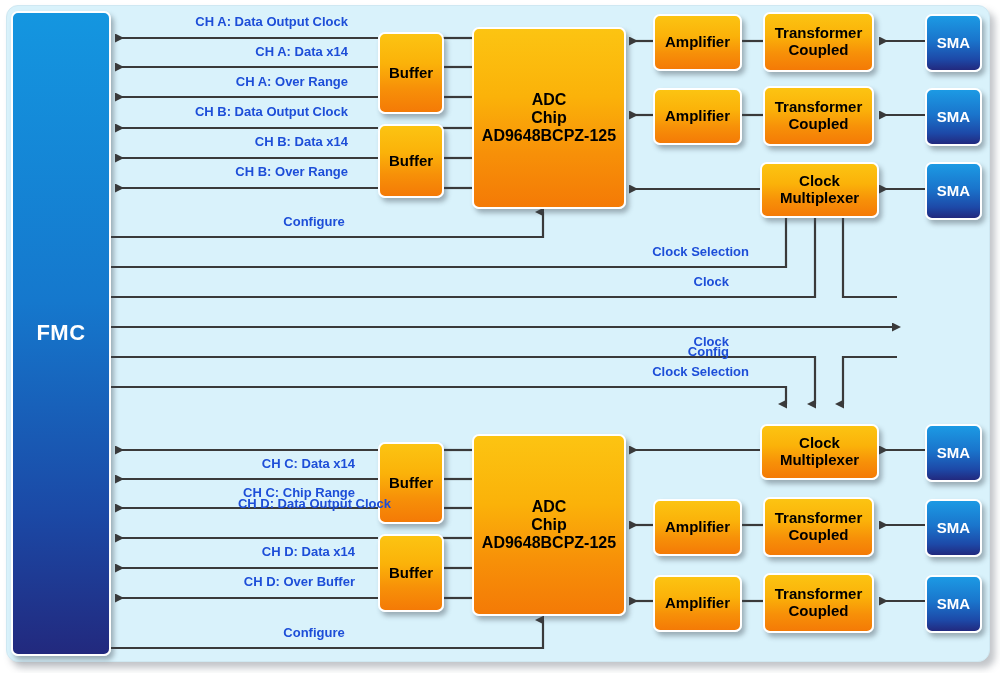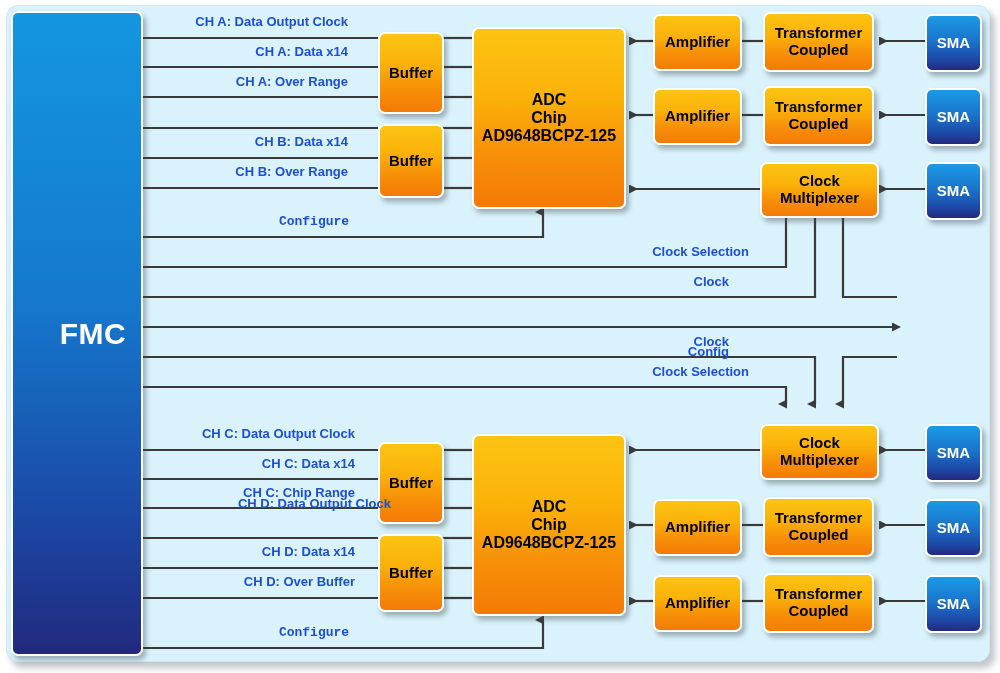--- a/index.html
+++ b/index.html
@@ -18,32 +18,32 @@
   .blk{
     position:absolute;border-radius:7px;display:flex;align-items:center;justify-content:center;
     text-align:center;color:#000;font-weight:bold;line-height:1.12;
     border:2px solid #ffffff;
     box-shadow:3px 4px 5px rgba(60,70,80,.40);
     z-index:3;
   }
   .orange{background:linear-gradient(180deg,#fcc412 0%,#fbb209 38%,#f79008 70%,#f47a06 100%);}
   .fmc{
     background:linear-gradient(180deg,#1496e0 0%,#1578cd 45%,#1b49a6 78%,#22297e 100%);
-    color:#fff;font-size:30px;letter-spacing:.5px;padding-left:32px;
+    color:#fff;font-size:22px;letter-spacing:.5px;
   }
   .sma{
     background:linear-gradient(180deg,#1c9ae4 0%,#1a75cc 45%,#1d49a8 80%,#22297e 100%);
     color:#fff;font-size:15px;
   }
 
   .lbl{
     position:absolute;color:#1d4ed8;font-weight:bold;font-size:13px;white-space:nowrap;z-index:4;
   }
   .lbl.r{transform:translateX(-100%);}
-  .lbl.c{transform:translateX(-50%);font-family:Liberation Mono, monospace;}
+  .lbl.c{transform:translateX(-50%);}
 </style>
 </head>
 <body>
 
 <div id="stage">
   <div class="panel"></div>
 
   <svg class="wires" viewBox="0 0 1000 673">
     <defs>
       <marker id="ahL" markerWidth="9" markerHeight="9" refX="8" refY="4.5" orient="auto" markerUnits="userSpaceOnUse">
@@ -215,30 +215,30 @@
   <div class="blk sma" style="left:925px;top:499px;width:53px;height:54px;">
     <span>SMA</span>
   </div>
   <div class="blk sma" style="left:925px;top:575px;width:53px;height:54px;">
     <span>SMA</span>
   </div>
 
   <div class="lbl r" style="left:348px;top:14px;">CH A: Data Output Clock</div>
   <div class="lbl r" style="left:348px;top:44px;">CH A: Data x14</div>
   <div class="lbl r" style="left:348px;top:74px;">CH A: Over Range</div>
+  <div class="lbl r" style="left:348px;top:104px;">CH B: Data Output Clock</div>
   <div class="lbl r" style="left:348px;top:134px;">CH B: Data x14</div>
   <div class="lbl r" style="left:348px;top:164px;">CH B: Over Range</div>
   <div class="lbl c" style="left:314px;top:214px;">Configure</div>
 
   <div class="lbl r" style="left:749px;top:244px;">Clock Selection</div>
   <div class="lbl r" style="left:729px;top:274px;">Clock</div>
   <div class="lbl r" style="left:729px;top:304px;margin-top:40px;">Config</div>
   <div class="lbl r" style="left:729px;top:334px;">Clock</div>
   <div class="lbl r" style="left:749px;top:364px;">Clock Selection</div>
 
-  <div class="lbl r" style="left:355px;top:426px;">CH C: Data Output Clock</div>
   <div class="lbl r" style="left:355px;top:456px;">CH C: Data x14</div>
   <div class="lbl r" style="left:355px;top:485px;">CH C: Chip Range</div>
   <div class="lbl r" style="left:355px;top:496px;margin-left:36px;">CH D: Data Output Clock</div>
   <div class="lbl r" style="left:355px;top:544px;">CH D: Data x14</div>
   <div class="lbl r" style="left:355px;top:574px;">CH D: Over Buffer</div>
   <div class="lbl c" style="left:314px;top:625px;">Configure</div>
 </div>
 
 </body></html>

